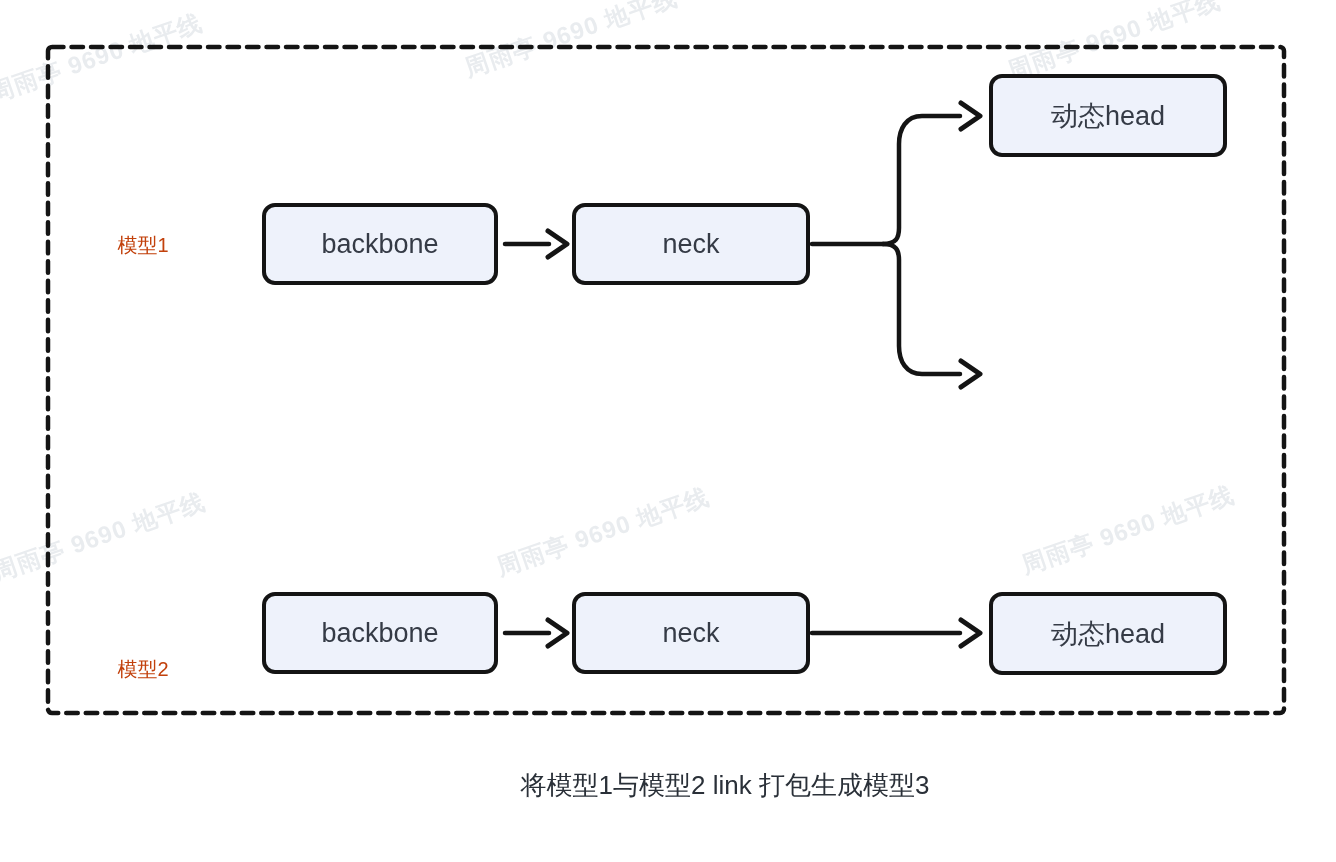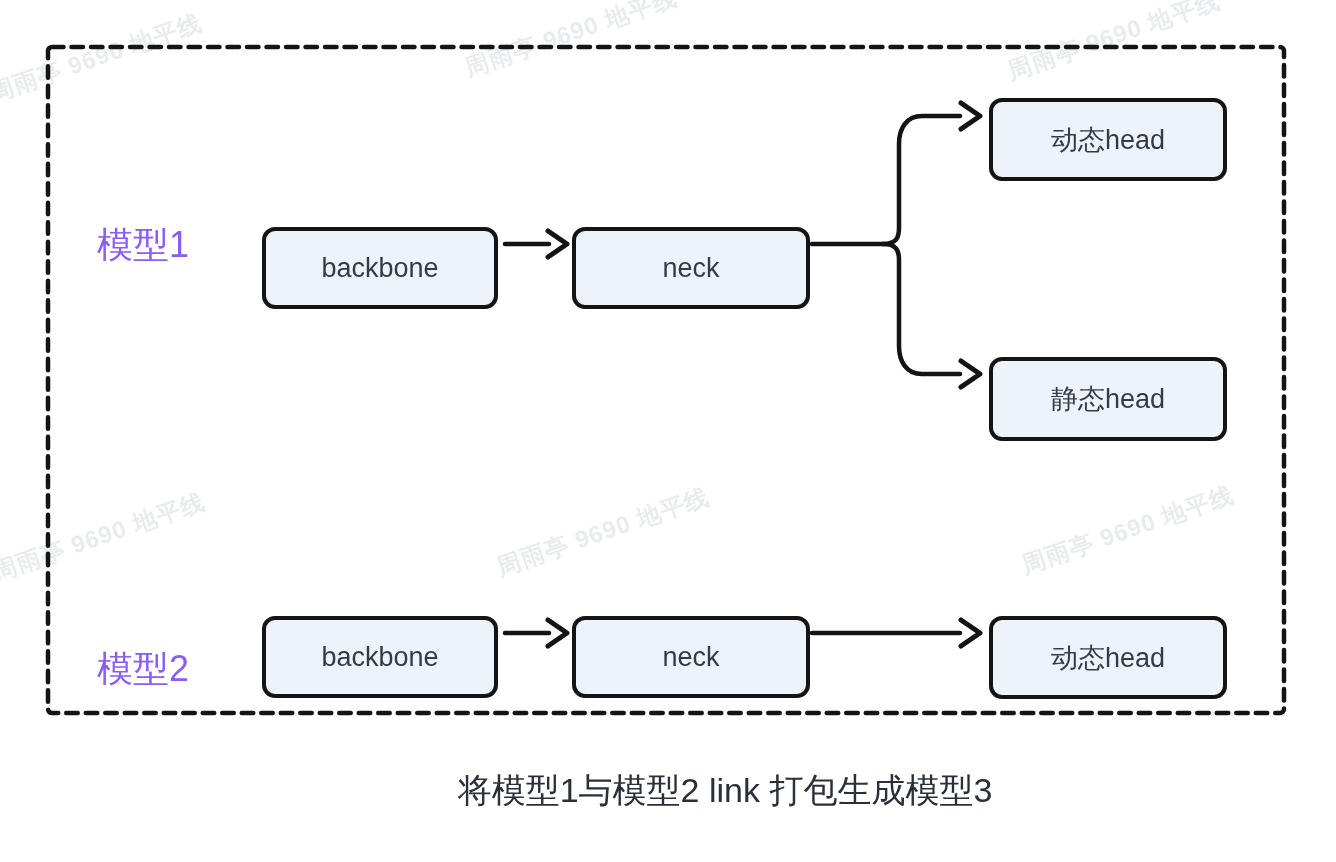--- a/index.html
+++ b/index.html
@@ -39,39 +39,38 @@
     z-index: 3;
     box-sizing: border-box;
     background: #eef2fb;
     border: 4px solid #141414;
     border-radius: 13px;
     display: flex;
     align-items: center;
     justify-content: center;
     font-size: 27px;
     color: #353b46;
-    margin-top: 24px;
   }
   .row-label {
     position: absolute;
     z-index: 3;
-    font-size: 36px;
-    color: #8b5cf6;
+    font-size: 20px;
+    color: #c2410c;
     width: 120px;
     text-align: center;
     line-height: 34px;
   }
   .caption {
     position: absolute;
     z-index: 3;
     left: 725px;
     top: 768px;
     transform: translateX(-50%);
     white-space: nowrap;
-    font-size: 34px;
+    font-size: 26px;
     font-weight: 500;
     color: #2a3038;
   }
 </style>
 </head>
 <body>
 
 <div class="stage">
 
   <div class="wm" style="left:-15px; top:44px;">周雨亭 9690 地平线</div>
@@ -102,21 +101,20 @@
     <path d="M 812 633 L 960 633" stroke-width="4.5"></path>
     <path d="M 961 620 L 980 633 L 961 646" stroke-width="5"></path>
   </svg>
 
   <div class="row-label" style="left:83px; top:228px;">模型1</div>
   <div class="row-label" style="left:83px; top:652px;">模型2</div>
 
   <div class="node" style="left:262px; top:203px; width:236px; height:82px;">backbone</div>
   <div class="node" style="left:572px; top:203px; width:238px; height:82px;">neck</div>
   <div class="node" style="left:989px; top:74px; width:238px; height:83px;">动态head</div>
-  <div class="node" style="left:989px; top:333px; width:238px; height:84px;">静态head</div>
 
   <div class="node" style="left:262px; top:592px; width:236px; height:82px;">backbone</div>
   <div class="node" style="left:572px; top:592px; width:238px; height:82px;">neck</div>
   <div class="node" style="left:989px; top:592px; width:238px; height:83px;">动态head</div>
 
   <div class="caption">将模型1与模型2 link 打包生成模型3</div>
 
 </div>
 
 </body></html>

